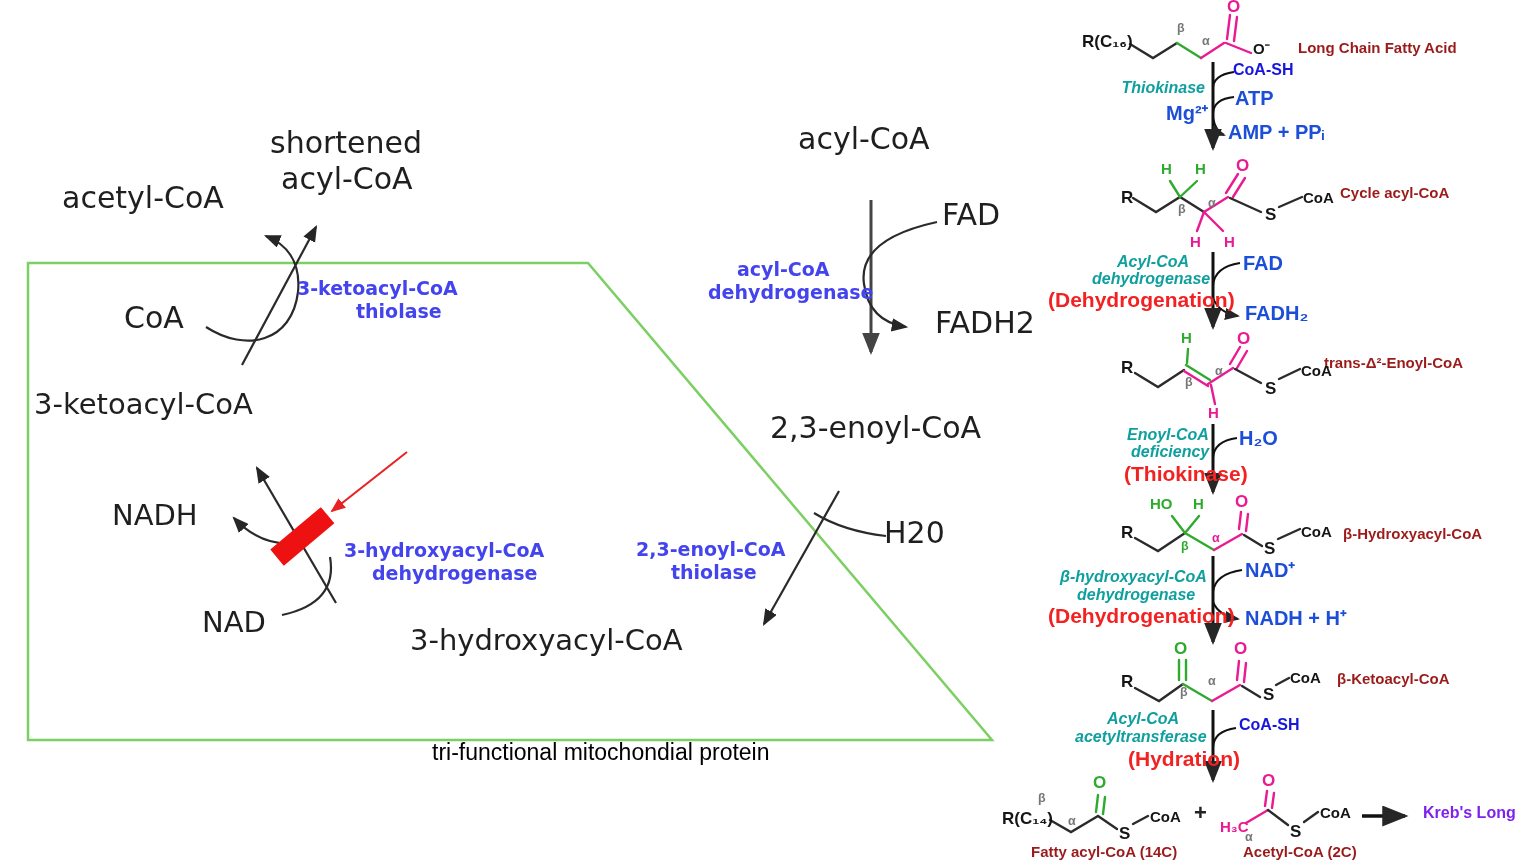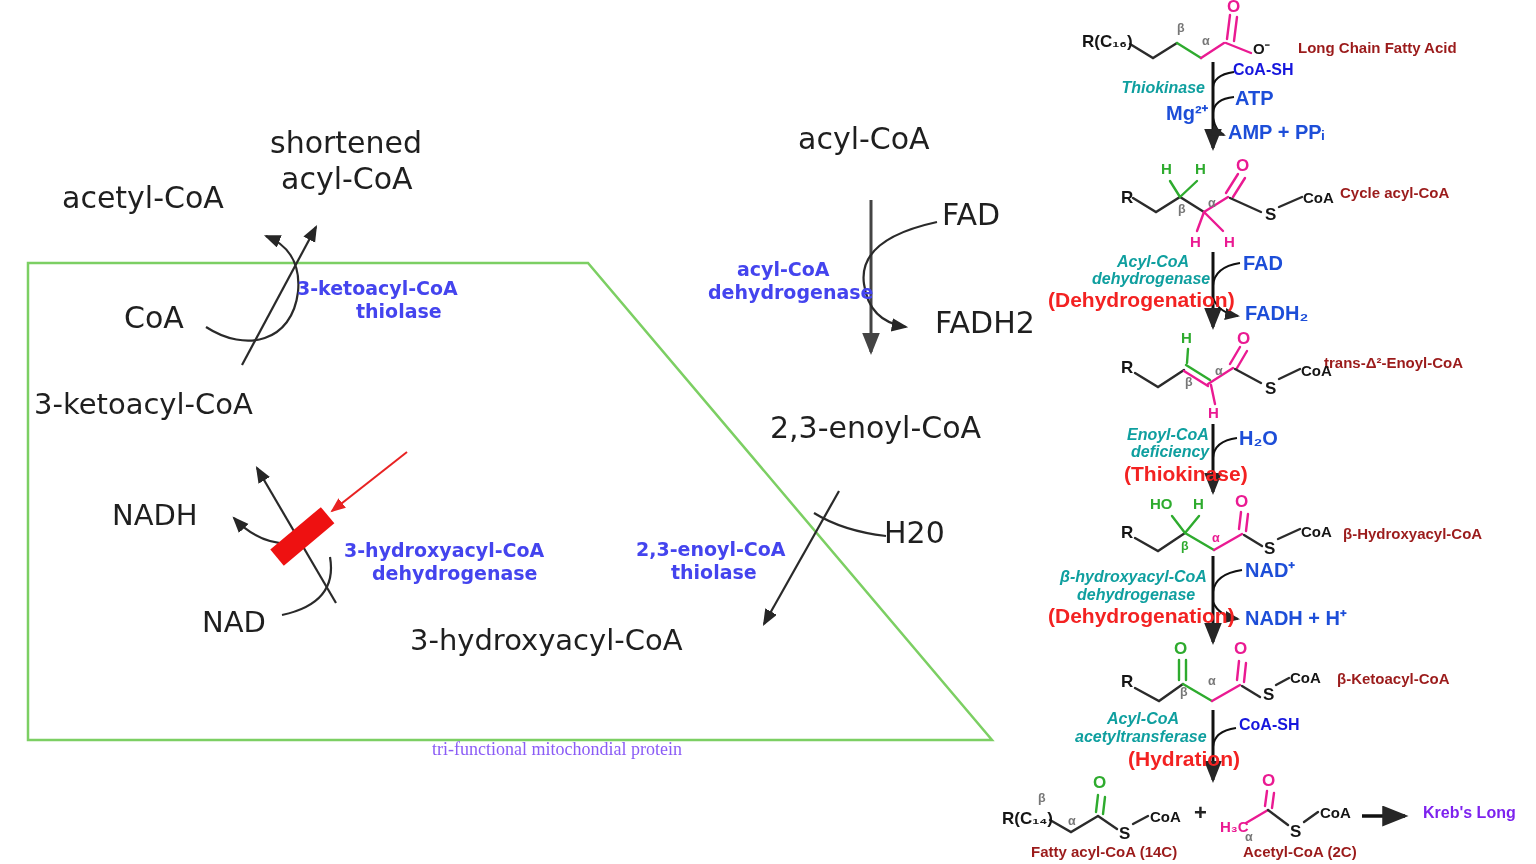--- a/index.html
+++ b/index.html
@@ -3,21 +3,21 @@
 <meta charset="utf-8">
 <style>
   html,body{margin:0;padding:0;background:#fff}
   .stage{position:relative;width:1536px;height:864px;background:#ffffff;overflow:hidden}
   .stage span{position:absolute;white-space:nowrap;line-height:1.05;display:block}
   svg.art{position:absolute;left:0;top:0}
   
   .lt{font-family:"DejaVu Sans",sans-serif;font-size:30px;color:#1f1f1f}
   .blue{font-family:"DejaVu Sans",sans-serif;font-size:19px;font-weight:bold;color:#4444ee}
   .lchad{font-family:"DejaVu Sans",sans-serif;font-size:35px;color:#f71f1f}
-  .greent{font-family:Liberation Serif, serif;font-size:18px;color:#8b5cf6}
+  .greent{font-family:Liberation Sans, sans-serif;font-size:23px;color:#000000}
   
   .rp{font-family:"Liberation Sans",sans-serif;font-weight:bold;color:#151515}
   .dr{font-size:15px;color:#9b1b1b}
   .teal{font-size:16px;font-style:italic;color:#0f9f9f}
   .redp{font-size:21px;color:#f32222}
   .cblue{font-size:16px;color:#1616dd}
   .cof{font-size:20px;color:#1d4ed8}
   .purple{font-size:16px;color:#7d22ee}
   .plus{font-size:22px;color:#222}
   .atom{font-size:17px}

